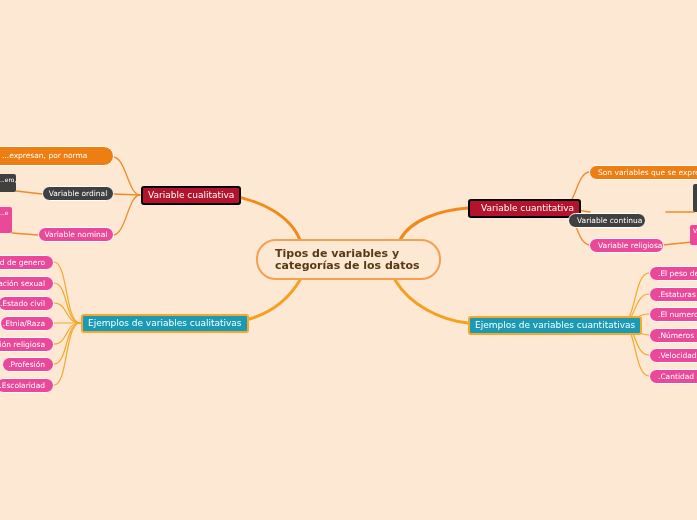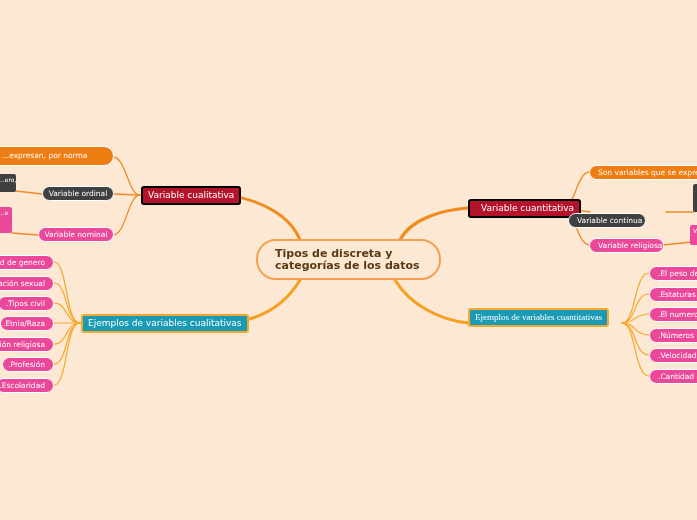--- a/index.html
+++ b/index.html
@@ -53,21 +53,21 @@
       <path d="M622 323 C 636 323, 634 294, 649 294"></path>
       <path d="M622 323 C 636 323, 634 314, 649 314"></path>
       <path d="M622 323 C 636 323, 634 335, 649 335"></path>
       <path d="M622 323 C 636 323, 634 355, 649 355"></path>
       <path d="M622 323 C 636 323, 634 376, 649 376"></path>
     </g>
   </g>
 </svg>
 
 <div class="node root">
-    <span>Tipos de discreta y categorías de los datos</span>
+    <span>Tipos de variables y categorías de los datos</span>
   </div>
 
 <div class="node main" style="left:141px;top:186px;">
     <span>Variable cualitativa</span>
   </div>
 <div class="node pill orange right" style="left:-10px;top:146px;width:124px;height:20px;border-radius:10px;justify-content:flex-start;padding-left:11px;">
     <span>...expresan, por norma</span>
   </div>
 <div class="node box green" style="left:-4px;top:174px;width:20px;height:18px;">
     <span>...ero,</span>
@@ -85,21 +85,21 @@
 <div class="node ex" style="left:81px;top:314px;">
     <span>Ejemplos de variables cualitativas</span>
   </div>
 <div class="node pill blue right" style="left:-10px;top:255px;width:64px;">
     <span>...ad de genero</span>
   </div>
 <div class="node pill blue right" style="left:-10px;top:276px;width:64px;">
     <span>...tación sexual</span>
   </div>
 <div class="node pill blue right" style="left:-2px;top:296px;width:56px;">
-    <span>.Tipos civil</span>
+    <span>.Estado civil</span>
   </div>
 <div class="node pill blue right" style="left:0px;top:316px;width:54px;">
     <span>.Etnia/Raza</span>
   </div>
 <div class="node pill blue right" style="left:-10px;top:337px;width:64px;">
     <span>...sión religiosa</span>
   </div>
 <div class="node pill blue right" style="left:2px;top:357px;width:52px;">
     <span>.Profesión</span>
   </div>
@@ -117,21 +117,21 @@
     <span>Variable continua</span>
   </div>
 <div class="node box green" style="left:693px;top:184px;width:10px;height:28px;"></div>
 <div class="node pill blue" style="left:589px;top:238px;width:75px;">
     <span>Variable religiosa</span>
   </div>
 <div class="node box blue" style="left:690px;top:225px;width:12px;height:20px;">
     <span>V...</span>
   </div>
 
-<div class="node ex" style="left:468px;top:308px;font-family:Liberation Serif, serif;">
+<div class="node ex" style="left:468px;top:316px;">
     <span>Ejemplos de variables cuantitativas</span>
   </div>
 <div class="node pill blue" style="left:649px;top:266px;width:60px;">
     <span>.El peso de...</span>
   </div>
 <div class="node pill blue" style="left:649px;top:287px;width:60px;">
     <span>.Estaturas d...</span>
   </div>
 <div class="node pill blue" style="left:649px;top:307px;width:60px;">
     <span>.El numero ...</span>

